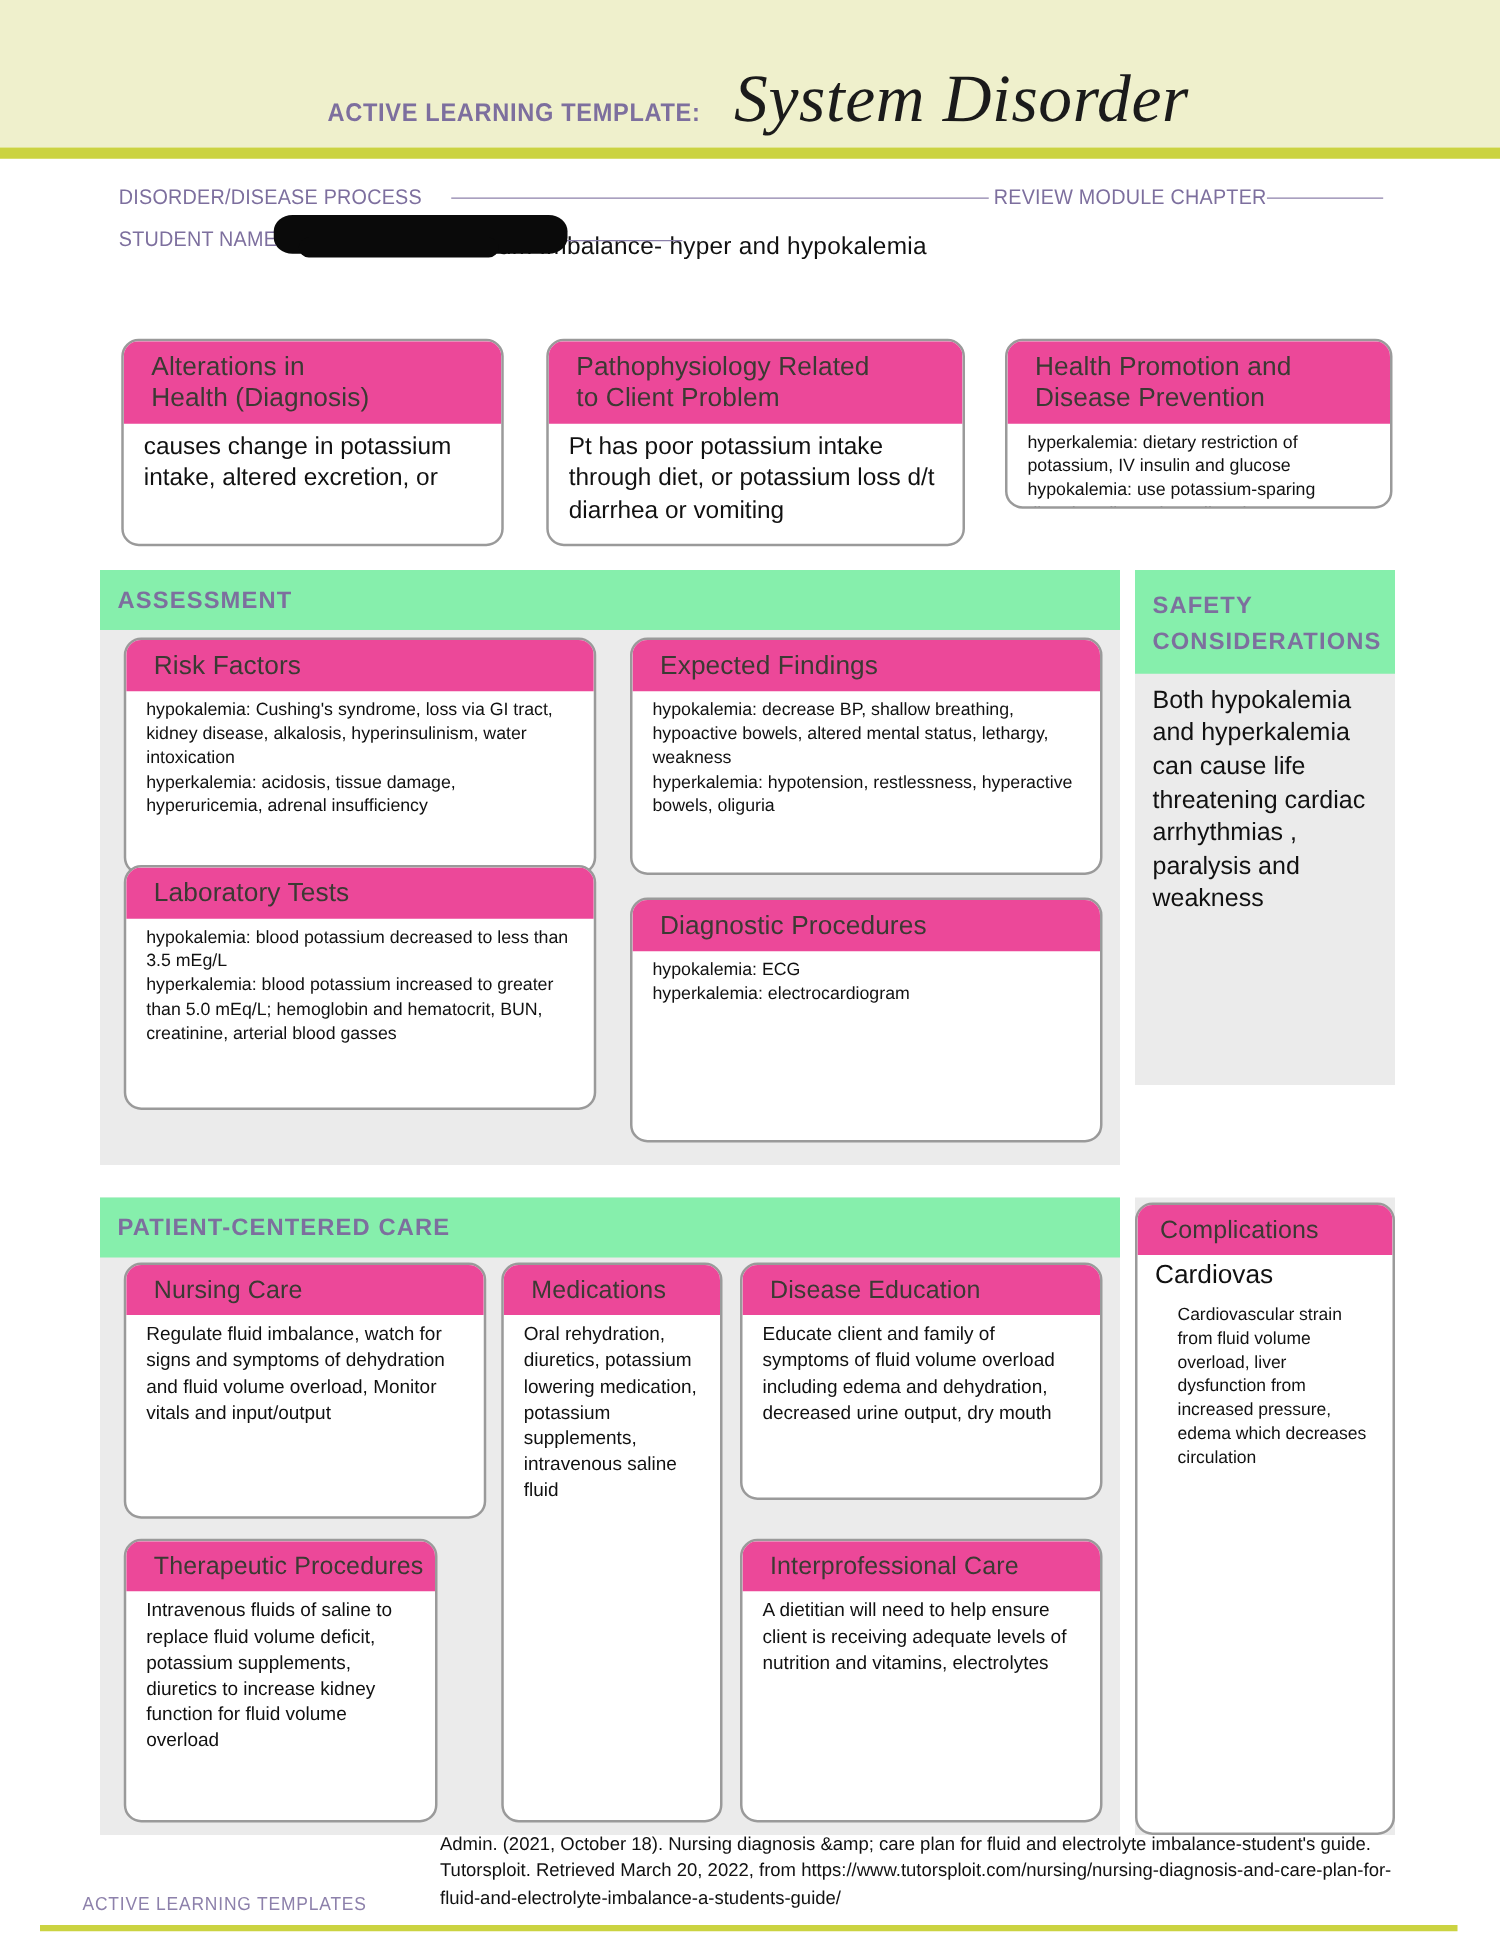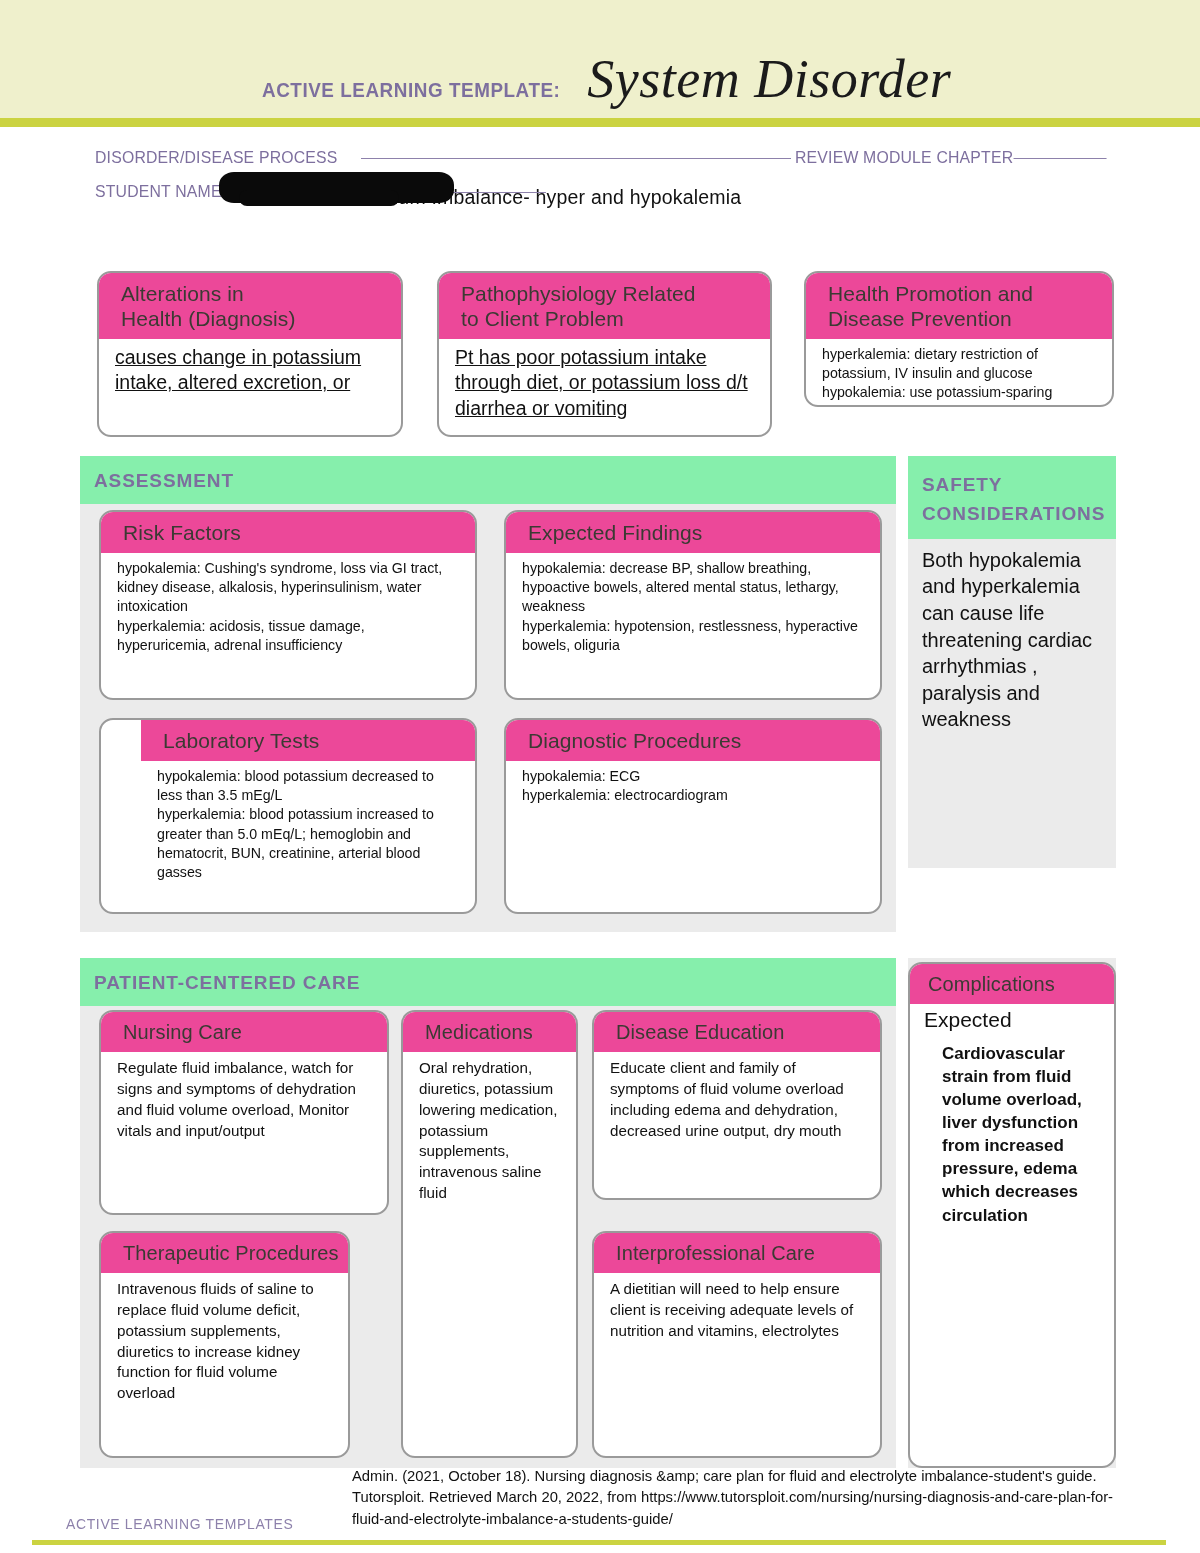--- a/index.html
+++ b/index.html
@@ -124,21 +124,21 @@
     line-height: 1.18;
     letter-spacing: 0.1px;
     font-family: "Liberation Sans", sans-serif;
   }
   .card-head.small { font-size: 20px; }
   .card-body {
     padding: 6px 14px 6px 16px;
     color: #111;
     font-family: "Liberation Sans", sans-serif;
   }
-  .hand-lg { font-size: 19.5px; line-height: 1.32; text-decoration: underline; }
+  .hand-lg { font-size: 19.5px; line-height: 1.32; }
   .hand-md { font-size: 15.2px; line-height: 1.38; }
   .hand-sm { font-size: 14.2px; line-height: 1.36; }
 
   
   #card-alterations { left: 97px;  top: 271px; width: 306px; height: 166px; }
   #card-patho       { left: 437px; top: 271px; width: 335px; height: 166px; }
   #card-health      { left: 804px; top: 271px; width: 310px; height: 136px; }
 
   
   .panel {
@@ -159,44 +159,43 @@
   #panel-safety .panel-head { padding: 14px 0 10px 14px; line-height: 1.55; }
   .safety-body {
     padding: 8px 8px 8px 14px;
     font-size: 20px;
     line-height: 1.33;
     color: #111;
   }
 
   #card-risk        { left: 99px;  top: 510px; width: 378px; height: 190px; }
   #card-findings    { left: 504px; top: 510px; width: 378px; height: 190px; }
-  #card-labs        { left: 99px;  top: 718px; width: 378px; height: 196px; padding-left: 40px; }
+  #card-labs        { left: 99px;  top: 692px; width: 378px; height: 196px; }
   #card-diagnostic  { left: 504px; top: 718px; width: 378px; height: 196px; }
 
   
   #panel-pcc { left: 80px; top: 958px; width: 816px; height: 510px; }
   #panel-complications { left: 908px; top: 958px; width: 208px; height: 510px; }
 
   #card-nursing      { left: 99px;  top: 1010px; width: 290px; height: 205px; }
   #card-meds         { left: 401px; top: 1010px; width: 177px; height: 448px; }
   #card-cliented     { left: 592px; top: 1010px; width: 290px; height: 190px; }
   #card-therapeutic  { left: 99px;  top: 1231px; width: 251px; height: 227px; }
   #card-interprof    { left: 592px; top: 1231px; width: 290px; height: 227px; }
   #card-complications{ left: 908px; top: 962px; width: 208px; height: 506px; }
 
   .complications-hand {
     font-size: 21px;
     line-height: 1.2;
     padding: 3px 0 4px 4px;
   }
   .complications-sub {
-    font-size: 17px;
+    font-size: 14px;
     line-height: 1.36;
     padding: 6px 8px 0 22px;
-    font-weight: bold;
   }
 
   
   .footer-cite {
     position: absolute;
     left: 352px; top: 1466px;
     width: 790px;
     font-size: 14.8px;
     line-height: 1.45;
     color: #111;
@@ -323,20 +322,20 @@
 </div>
 
 <div class="card" id="card-interprof">
   <div class="card-head small">Interprofessional Care</div>
   <div class="card-body hand-md"> A dietitian will need to help ensure client is receiving adequate levels of nutrition and vitamins, electrolytes</div>
 </div>
 
 <div class="card" id="card-complications">
   <div class="card-head small" style="padding-left:18px">Complications</div>
   <div class="card-body" style="padding:0 6px 0 10px">
-    <div class="complications-hand">Expected</div>
+    <div class="complications-hand">Cardiovas</div>
     <div class="complications-sub"> Cardiovascular strain from fluid volume overload, liver dysfunction from increased pressure, edema which decreases circulation</div>
   </div>
 </div>
 
 <div class="footer-cite">Admin. (2021, October 18). Nursing diagnosis &amp;amp; care plan for fluid and electrolyte imbalance-student's guide. Tutorsploit. Retrieved March 20, 2022, from https://www.tutorsploit.com/nursing/nursing-diagnosis-and-care-plan-for-fluid-and-electrolyte-imbalance-a-students-guide/</div>
 <div class="footer-brand">ACTIVE LEARNING TEMPLATES</div>
 <div class="footer-rule"></div>
 
 </body></html>

